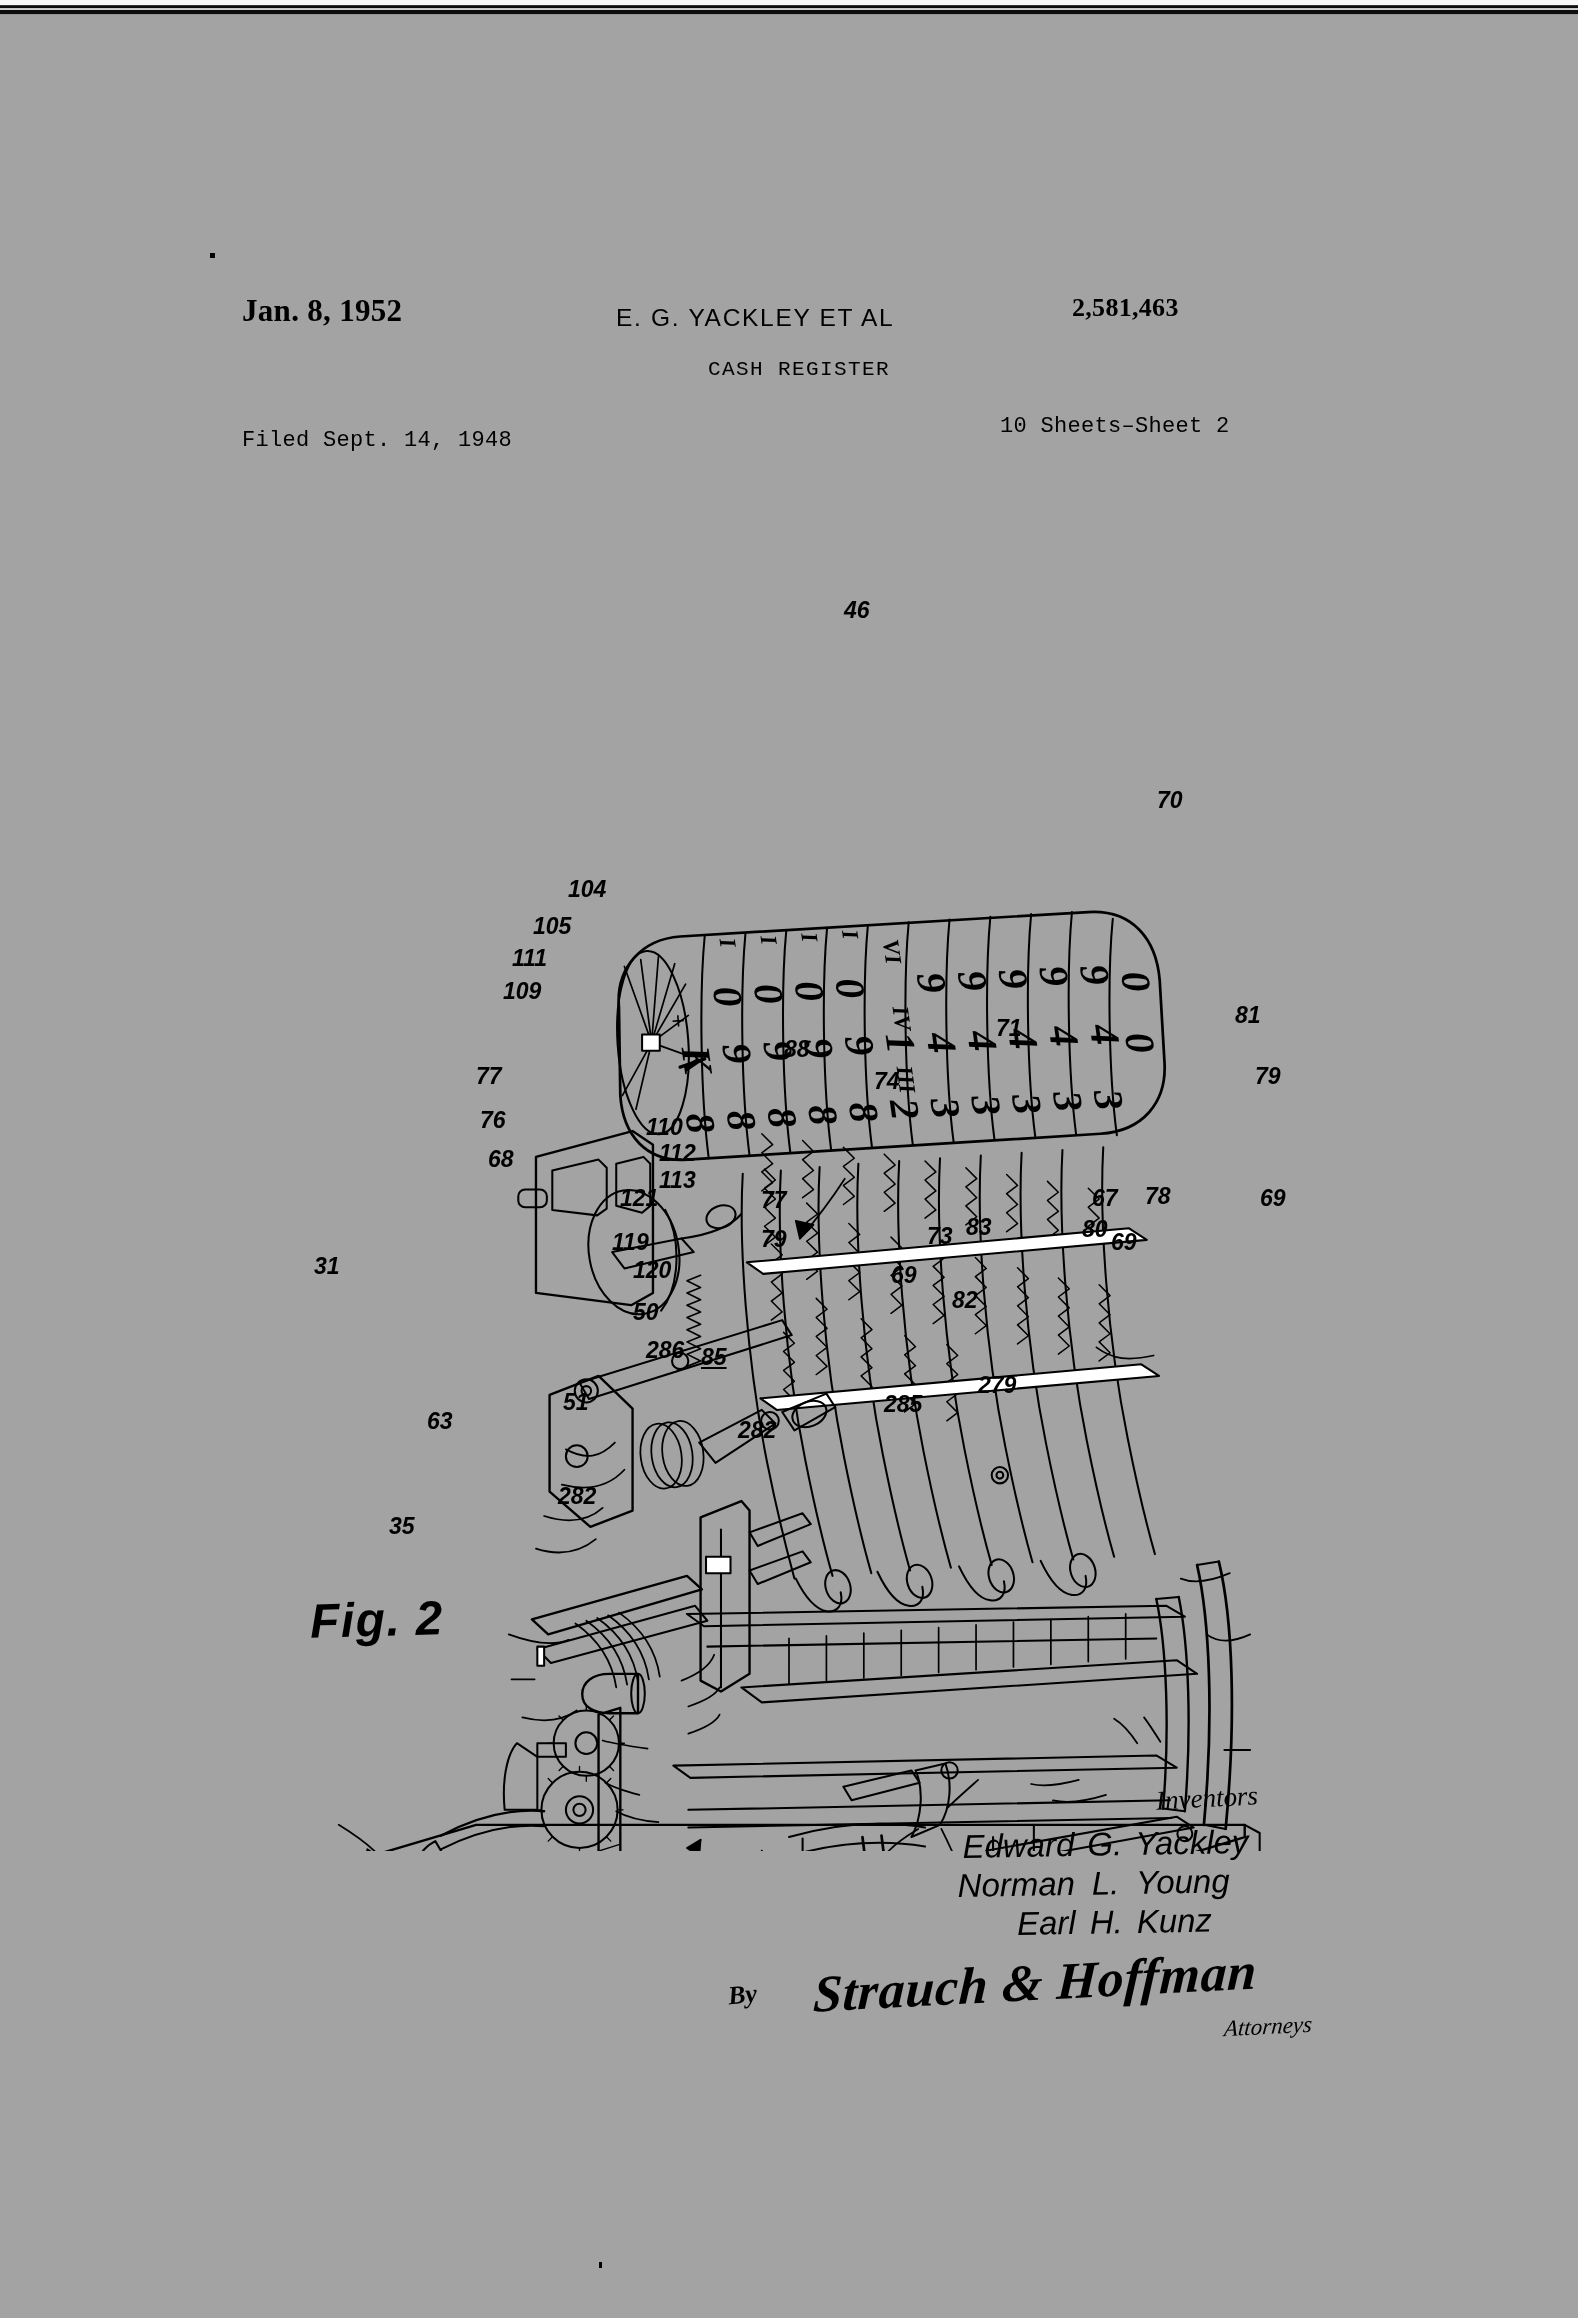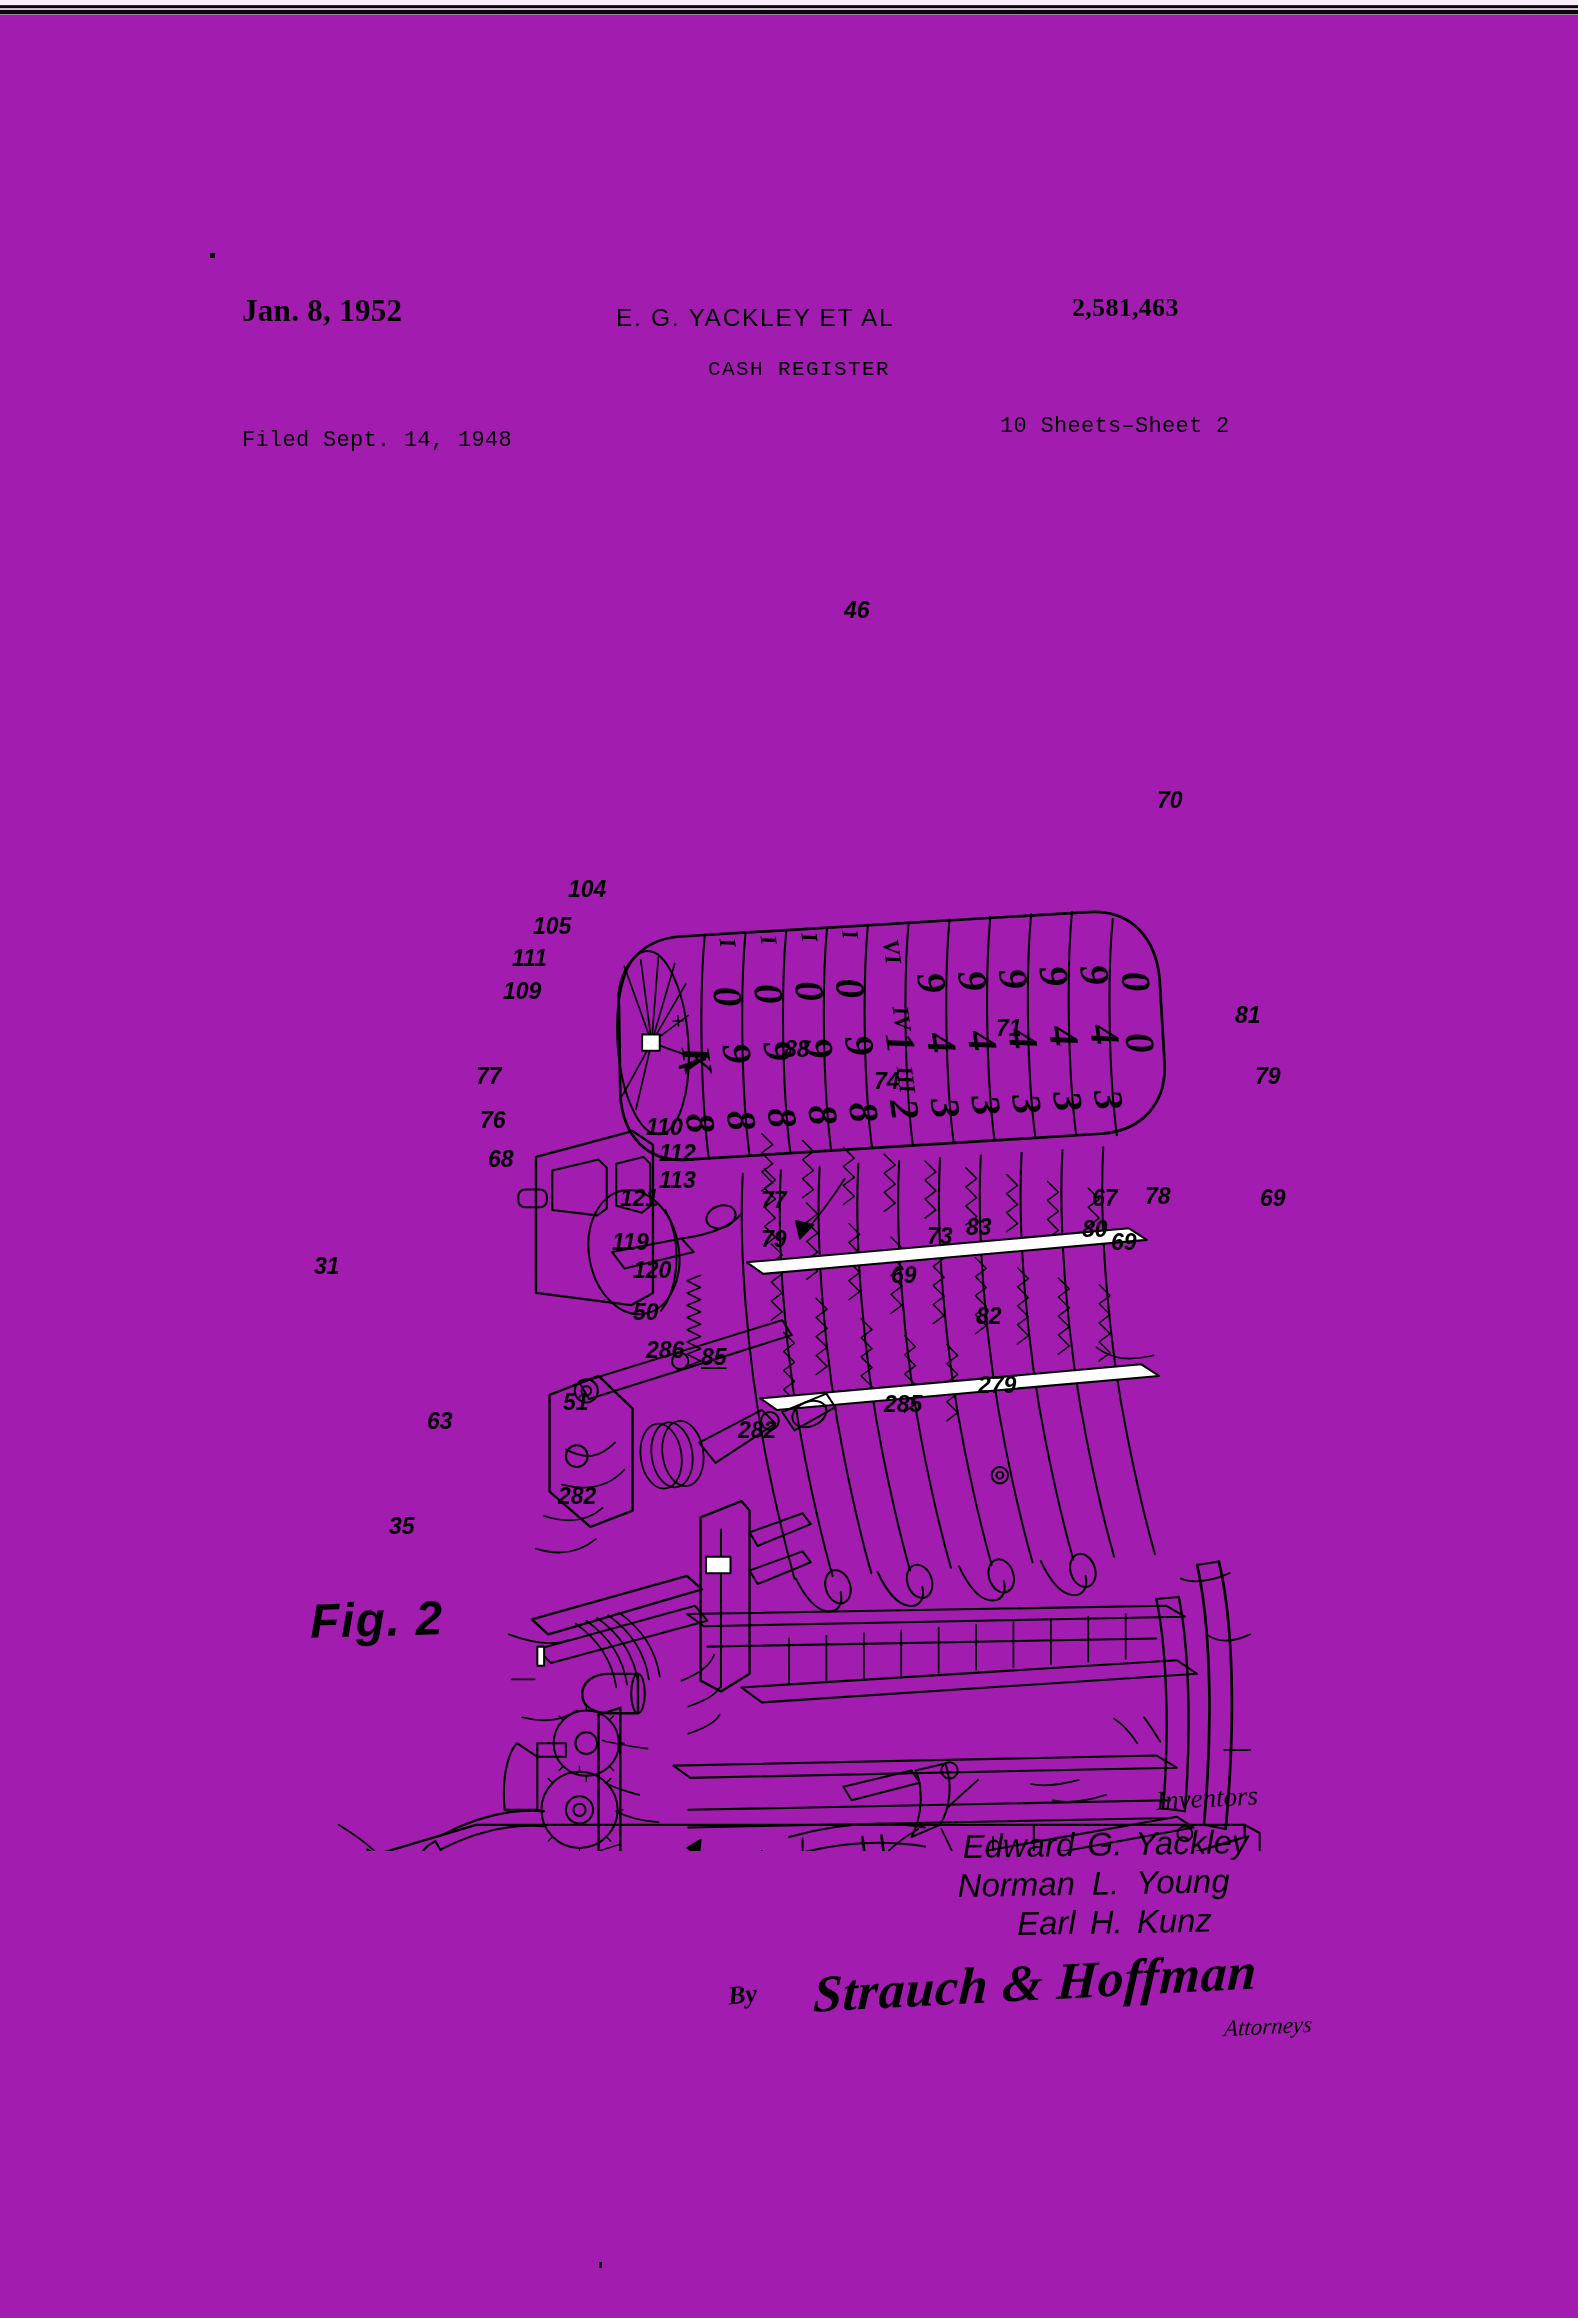--- a/index.html
+++ b/index.html
@@ -1,19 +1,19 @@
 <!DOCTYPE html>
 <html style="font-size:11px"><head>
 <meta charset="utf-8">
 <style>
   html,body{margin:0;padding:0;background:#ffffff;}
   body{width:1578px;height:2319px;position:relative;overflow:hidden;
        font-family:"Liberation Serif",serif;color:#000;}
 
-  .page{position:absolute;inset:0;background:#a21caf;}
+  .page{position:absolute;inset:0;background:#a3a3a3;}
 
   
   .scan-edge{position:absolute;left:0;top:0;width:1578px;height:15px;
              background:linear-gradient(to bottom,#fff 0,#fff 30%,#000 38%,#000 52%,#fff 58%,#fff 62%,#000 70%,#000 92%,#fff 100%);
              opacity:.92;}
   .scan-dot{position:absolute;width:4.8px;height:5.4px;background:#000;}
 
   
   .hdr{position:absolute;left:0;top:293px;width:1578px;height:156px;}
   .hdr-date{position:absolute;left:242px;top:0;font-family:"Liberation Serif",serif;
@@ -501,21 +501,21 @@
       <div class="ref" style="left: 620px; top: 1187px;">121</div>
       <div class="ref" style="left: 761px; top: 1189px;">77</div>
       <div class="ref" style="left: 927px; top: 1225px;">73</div>
       <div class="ref" style="left: 966px; top: 1216px;">83</div>
       <div class="ref" style="left: 1082px; top: 1218px;">80</div>
       <div class="ref" style="left: 612px; top: 1231px;">119</div>
       <div class="ref" style="left: 1111px; top: 1231px;">69</div>
       <div class="ref" style="left: 761px; top: 1228px;">79</div>
       <div class="ref" style="left: 633px; top: 1259px;">120</div>
       <div class="ref" style="left: 891px; top: 1264px;">69</div>
-      <div class="ref" style="left: 976px; top: 1289px; margin-top: 16px;">82</div>
+      <div class="ref" style="left: 952px; top: 1289px;">82</div>
       <div class="ref" style="left: 314px; top: 1255px;">31</div>
       <div class="ref" style="left: 633px; top: 1301px;">50</div>
       <div class="ref" style="left: 646px; top: 1339px;">286</div>
       <div class="ref u" style="left: 701px; top: 1346px;">85</div>
       <div class="ref" style="left: 563px; top: 1391px;">51</div>
       <div class="ref" style="left: 978px; top: 1374px;">279</div>
       <div class="ref" style="left: 884px; top: 1393px;">285</div>
       <div class="ref" style="left: 427px; top: 1410px;">63</div>
       <div class="ref" style="left: 738px; top: 1419px;">282</div>
       <div class="ref" style="left: 558px; top: 1485px;">282</div>

